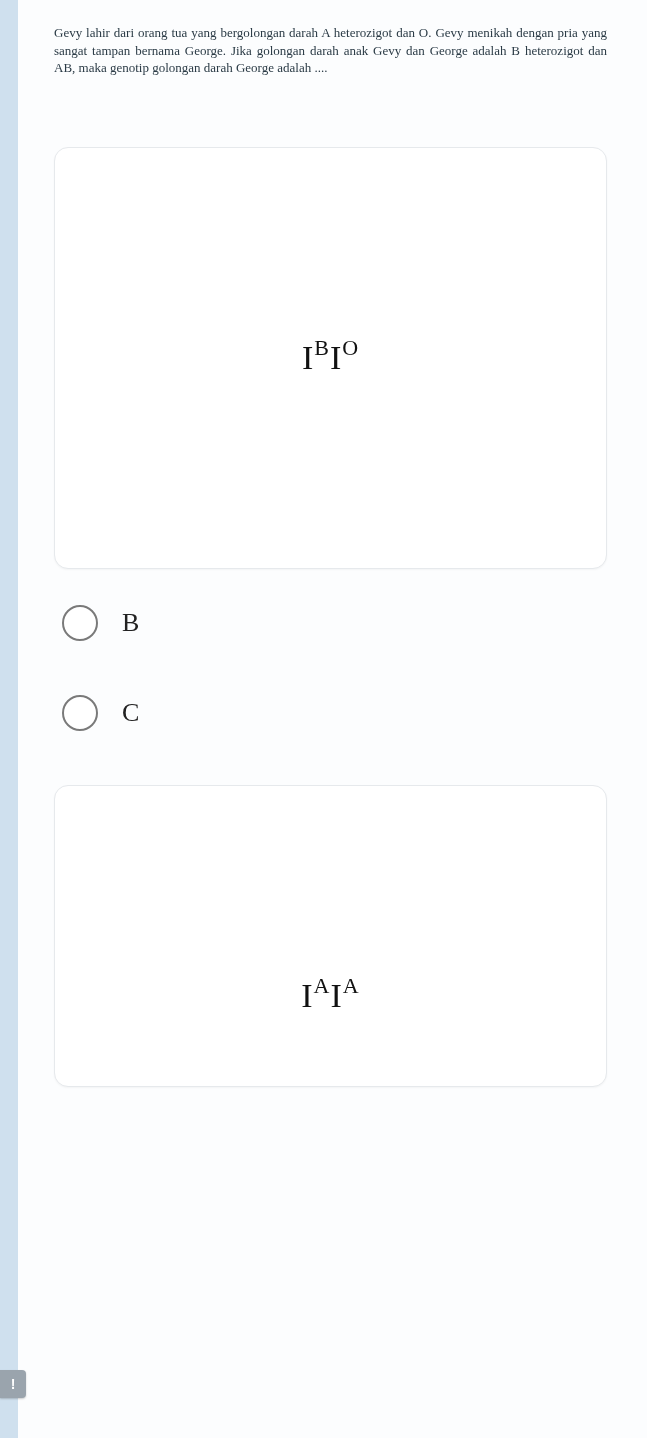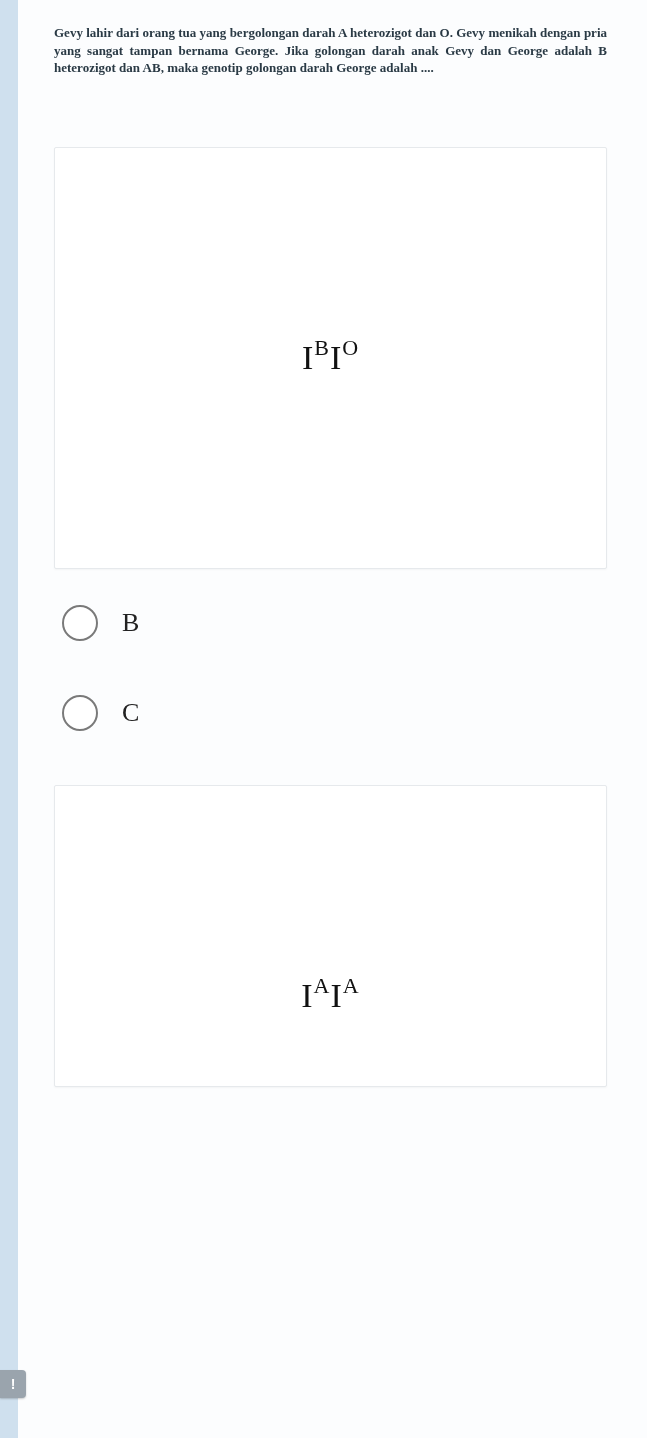--- a/index.html
+++ b/index.html
@@ -24,26 +24,25 @@
     background: #fcfdfe;
     padding: 24px 40px 0 36px;
     box-sizing: border-box;
   }
   .question {
     font-size: 13px;
     line-height: 1.35;
     color: #2a3a45;
     text-align: justify;
     margin: 0 0 70px 0;
-    font-weight: bold;
   }
   .card {
     background: #ffffff;
     border: 1px solid #e6e9ec;
-    border-radius: 2px;
+    border-radius: 14px;
     height: 420px;
     margin: 0 0 36px 0;
     box-shadow: 0 1px 2px rgba(0,0,0,0.04);
     display: flex;
     align-items: center;
     justify-content: center;
   }
   .card.last { margin-bottom: 0; }
   .formula {
     font-family: "Times New Roman", serif;

